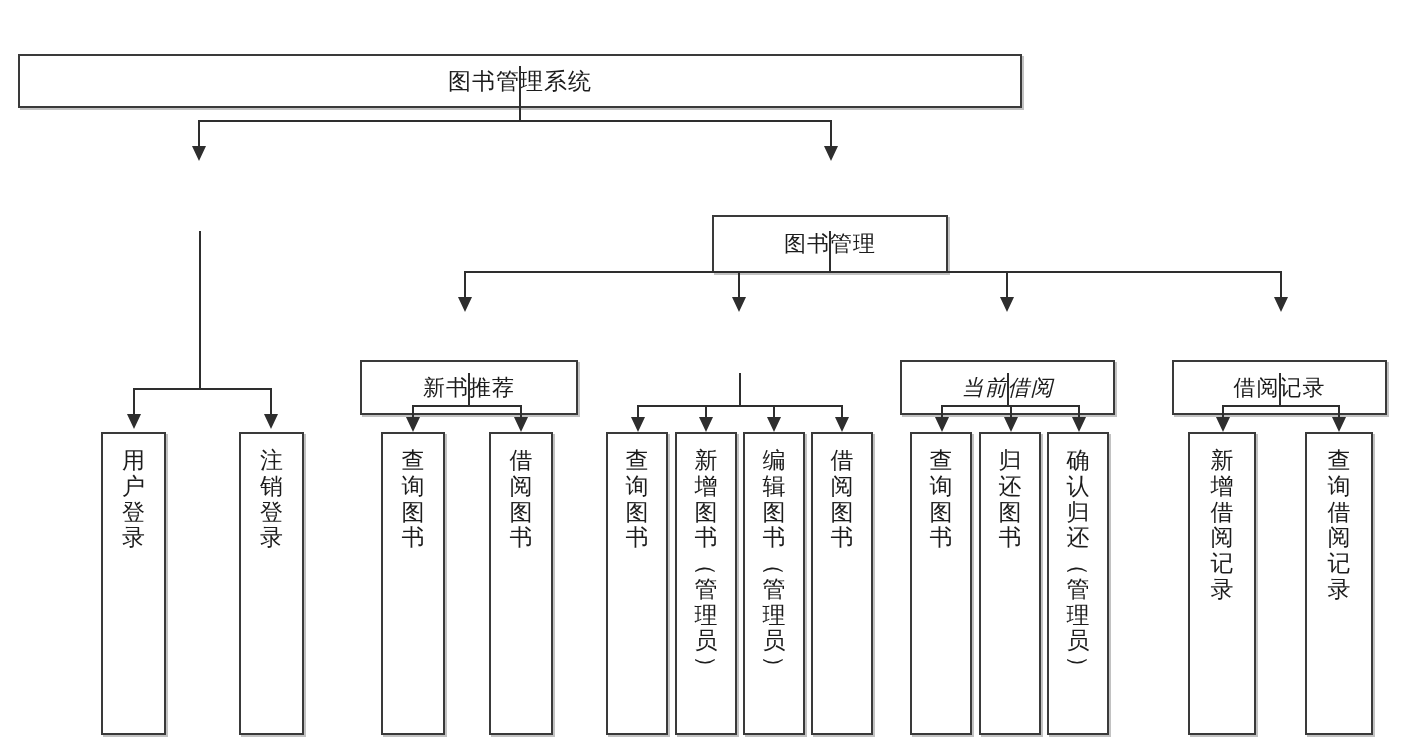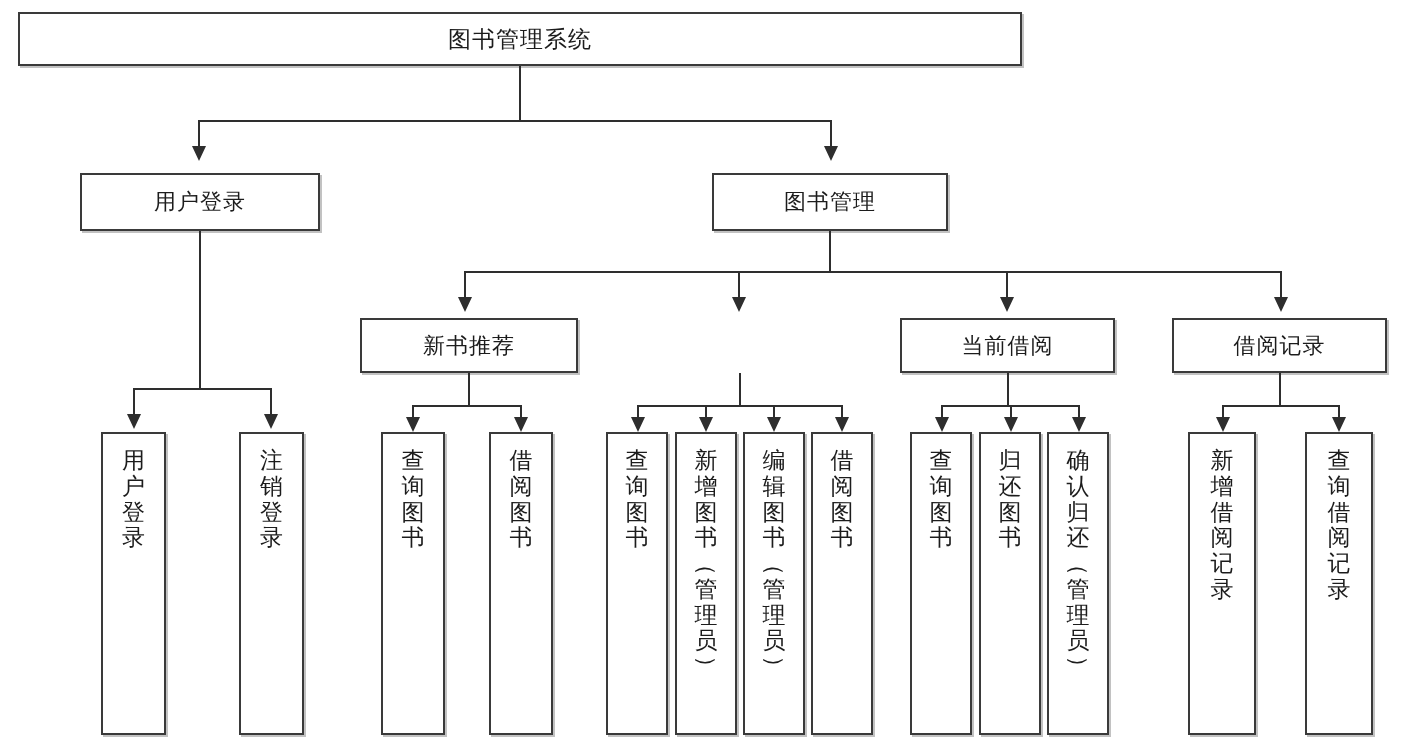--- a/index.html
+++ b/index.html
@@ -25,20 +25,21 @@
     display:flex;
     align-items:center;
     justify-content:center;
     color:#1c1c1c;
   }
   .node.h{           
     font-size:22px;
     letter-spacing:1px;
     line-height:1;
     white-space:nowrap;
+    margin-top:42px;
   }
   .node.root{ font-size:23px; }
 
   
   .node.v{
     align-items:flex-start;
     justify-content:center;
     padding-top:14px;
   }
   .vtext{
@@ -89,23 +90,20 @@
 
   <div class="ln v" style="left:519px;top:66px;height:54px;"></div>
 
   <div class="ln h" style="left:198px;top:120px;width:634px;"></div>
 
   <div class="ln v" style="left:198px;top:120px;height:28px;"></div>
   <div class="arrow" style="left:192px;top:146px;"></div>
   <div class="ln v" style="left:830px;top:120px;height:28px;"></div>
   <div class="arrow" style="left:824px;top:146px;"></div>
 
-  <div class="node h" style="left:80px;top:173px;width:240px;height:58px;">
-    <span>用户登录</span>
-  </div>
   <div class="node h" style="left:712px;top:173px;width:236px;height:58px;font-family:Liberation Serif, serif;">
     <span>图书管理</span>
   </div>
 
   <div class="ln v" style="left:199px;top:231px;height:157px;"></div>
   <div class="ln h" style="left:133px;top:388px;width:138px;"></div>
   <div class="ln v" style="left:133px;top:388px;height:28px;"></div>
   <div class="arrow" style="left:127px;top:414px;"></div>
   <div class="ln v" style="left:270px;top:388px;height:28px;"></div>
   <div class="arrow" style="left:264px;top:414px;"></div>
@@ -117,21 +115,21 @@
   <div class="ln v" style="left:738px;top:271px;height:28px;"></div>
   <div class="arrow" style="left:732px;top:297px;"></div>
   <div class="ln v" style="left:1006px;top:271px;height:28px;"></div>
   <div class="arrow" style="left:1000px;top:297px;"></div>
   <div class="ln v" style="left:1280px;top:271px;height:28px;"></div>
   <div class="arrow" style="left:1274px;top:297px;"></div>
 
   <div class="node h" style="left:360px;top:318px;width:218px;height:55px;">
     <span>新书推荐</span>
   </div>
-  <div class="node h" style="left:900px;top:318px;width:215px;height:55px;">
+  <div class="node h" style="left:900px;top:318px;width:215px;height:55px;font-style:italic;">
     <span>当前借阅</span>
   </div>
   <div class="node h" style="left:1172px;top:318px;width:215px;height:55px;">
     <span>借阅记录</span>
   </div>
 
   <div class="ln v" style="left:468px;top:373px;height:32px;"></div>
   <div class="ln h" style="left:412px;top:405px;width:110px;"></div>
   <div class="ln v" style="left:412px;top:405px;height:14px;"></div>
   <div class="arrow" style="left:406px;top:417px;"></div>

